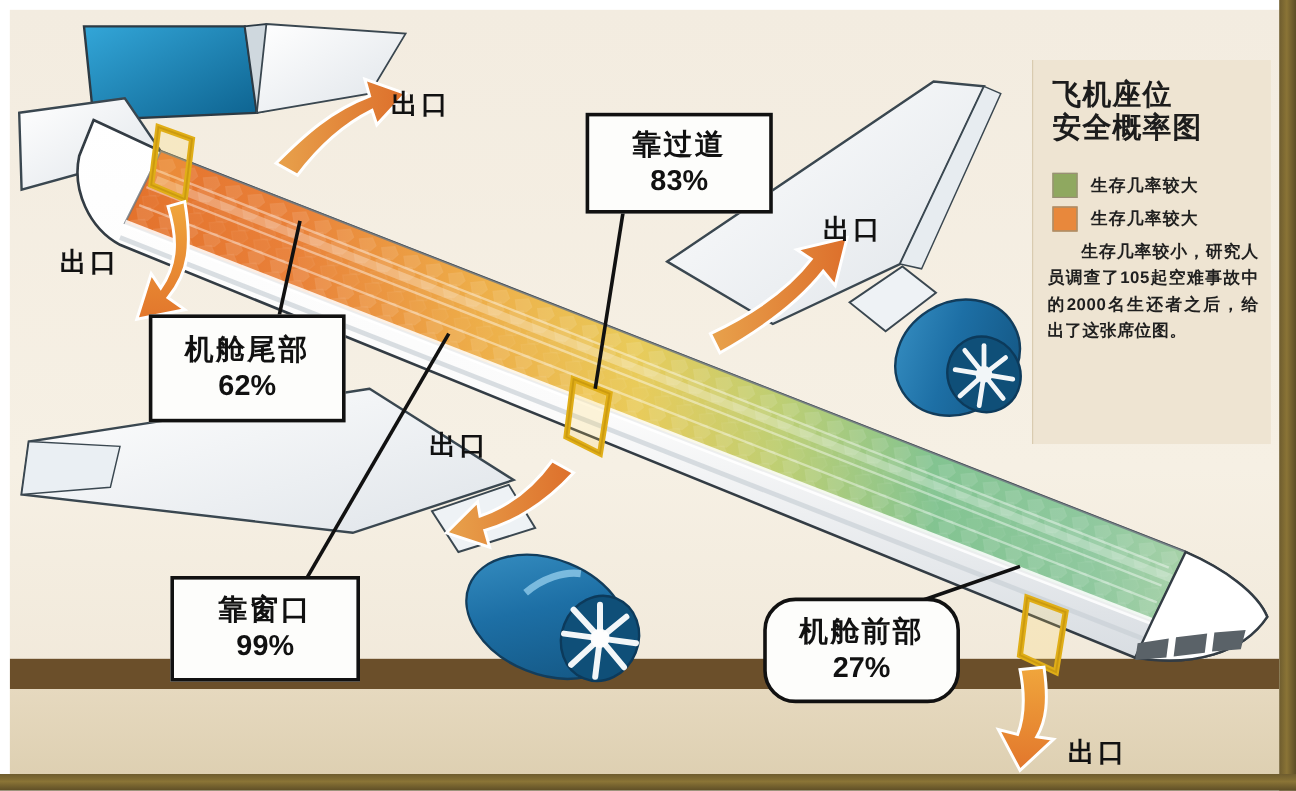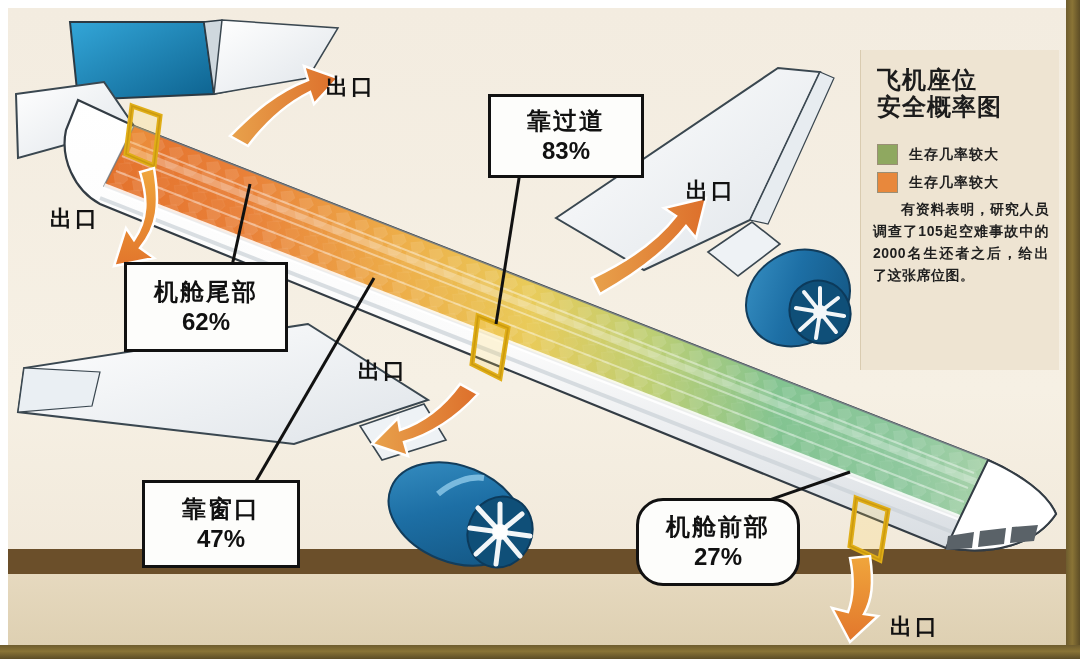--- a/index.html
+++ b/index.html
@@ -513,36 +513,36 @@
       <div class="legend-rows">
         <div class="lrow">
           <div class="sw" style="background:#8fa860"></div>
           <span>生存几率较大</span>
         </div>
         <div class="lrow">
           <div class="sw" style="background:#e8883c"></div>
           <span>生存几率较大</span>
         </div>
       </div>
-      <div class="legend-body">有资料表明，研究人员调查了105起空难事故中的2000名生还者之后，给出了这张席位图。</div>
+      <div class="legend-body">生存几率较小，研究人员调查了105起空难事故中的2000名生还者之后，给出了这张席位图。</div>
     </div>
 
     <div class="callout" style="left:444px;top:86px;width:150px;height:78px;">
       <div class="c-label">靠过道</div>
       <div class="c-val">83%</div>
     </div>
 
     <div class="callout" style="left:80px;top:254px;width:158px;height:84px;">
       <div class="c-label">机舱尾部</div>
       <div class="c-val">62%</div>
     </div>
 
     <div class="callout" style="left:98px;top:472px;width:152px;height:82px;">
       <div class="c-label">靠窗口</div>
-      <div class="c-val">47%</div>
+      <div class="c-val">99%</div>
     </div>
 
     <div class="callout" style="left:592px;top:490px;width:158px;height:82px;border-radius:27px;">
       <div class="c-label">机舱前部</div>
       <div class="c-val">27%</div>
     </div>
 
     <div class="exit" style="left:318px;top:64px;">出口</div>
     <div class="exit" style="left:42px;top:196px;">出口</div>
     <div class="exit" style="left:678px;top:168px;">出口</div>

